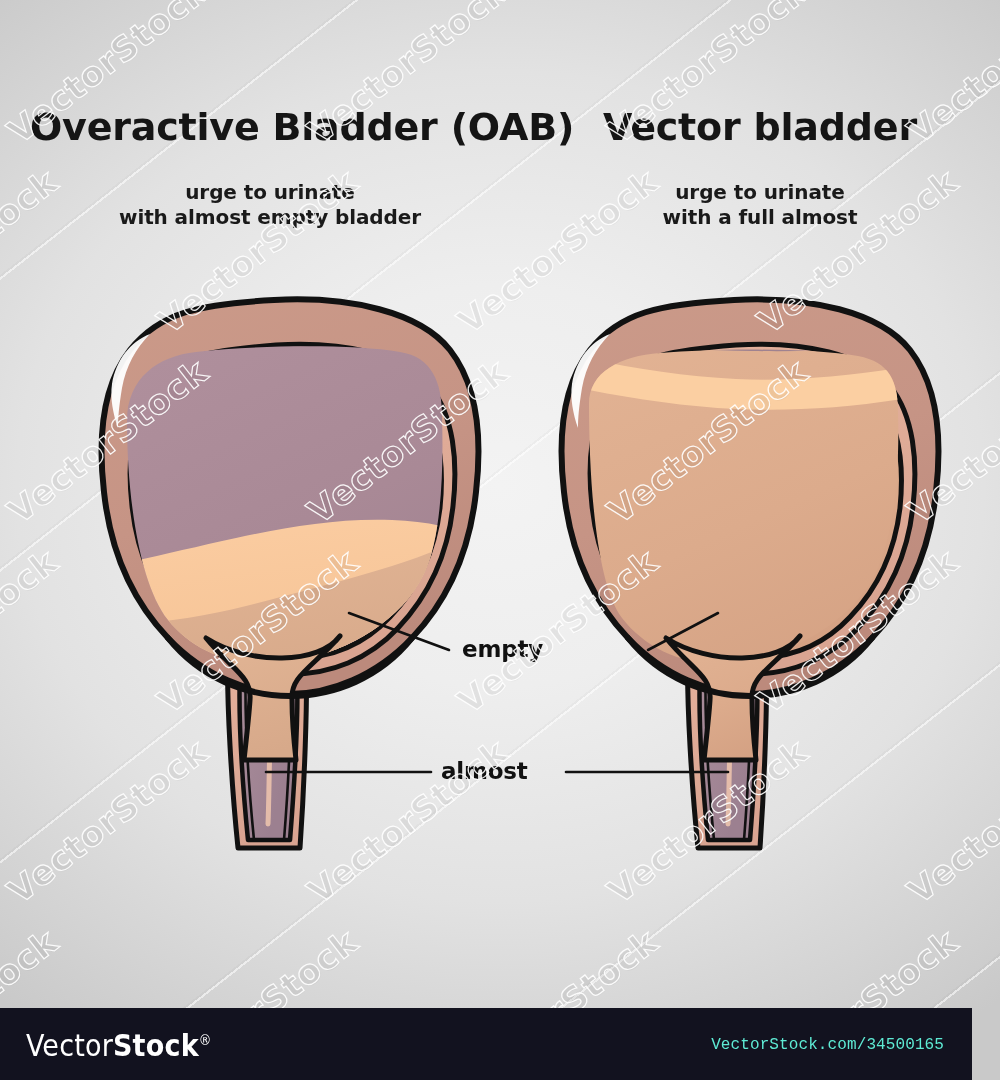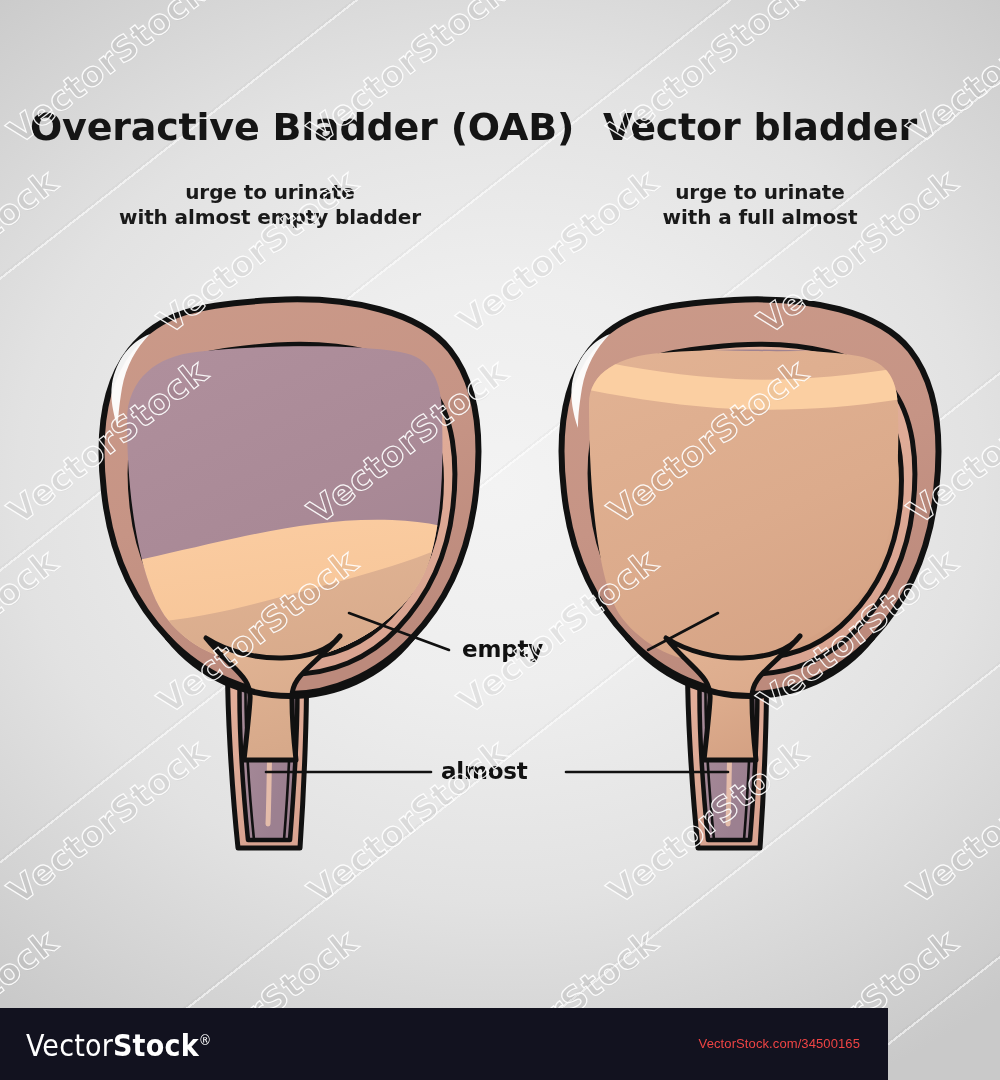--- a/index.html
+++ b/index.html
@@ -57,35 +57,35 @@
     font-size:34px;font-weight:700;letter-spacing:1px;
     color:rgba(255,255,255,0.0);
     -webkit-text-stroke:1.2px rgba(255,255,255,.92);
     text-shadow:0 1px 1px rgba(0,0,0,.05);
     transform:rotate(-38deg);transform-origin:left top;
     white-space:nowrap;
   }
 
   
   #footer{
-    position:absolute;left:0;bottom:0;width:888px;height:72px;
+    position:absolute;left:0;bottom:0;width:972px;height:72px;
     background:#12121f;
   }
   #footer-logo{
     position:absolute;left:26px;top:20px;
     font-size:30px;color:#ffffff;letter-spacing:.2px;
     font-family:"DejaVu Sans Condensed","Liberation Sans",sans-serif;
   }
   #footer-logo .thin{font-weight:400;}
   #footer-logo .bold{font-weight:700;}
   #footer-logo .reg{font-size:14px;vertical-align:super;font-weight:400;}
   #footer-url{
     position:absolute;right:28px;top:28px;
-    font-size:13px;color:#ef4444;font-weight:400;letter-spacing:.1px;
-    font-family:Liberation Sans, sans-serif;
+    font-size:16px;color:#5eead4;font-weight:400;letter-spacing:.1px;
+    font-family:Liberation Mono, monospace;
   }
 </style>
 </head>
 <body>
 
 <div id="stage">
 
   <div id="bg-lines"></div>
 
   <svg id="art" viewBox="0 0 1000 1080" xmlns="http://www.w3.org/2000/svg">

